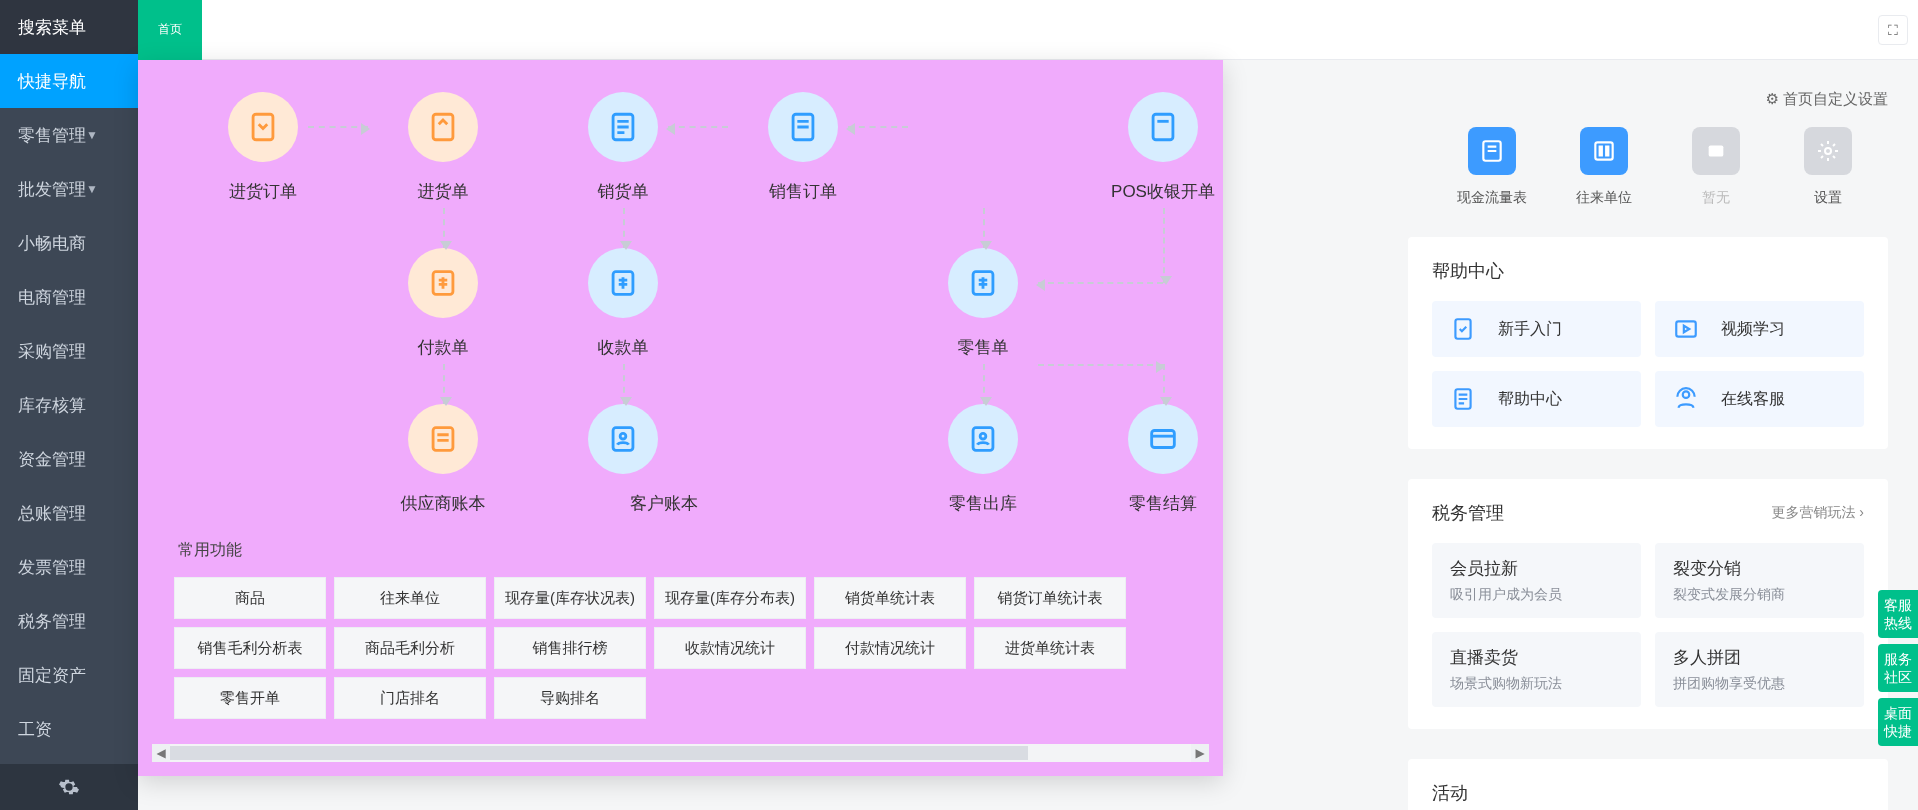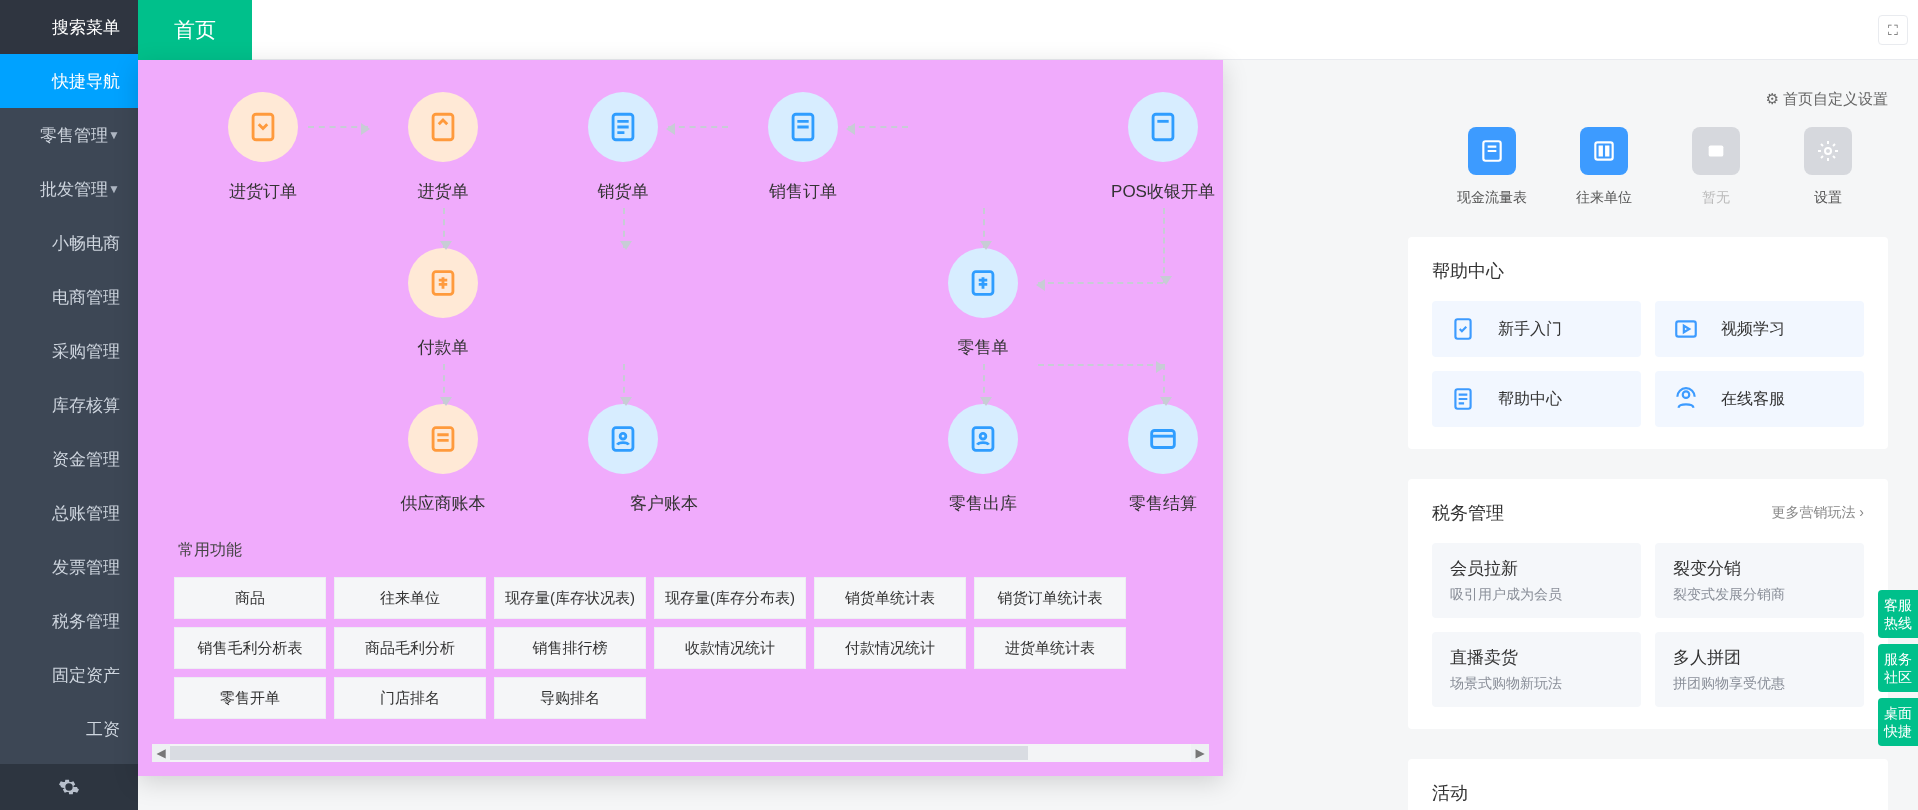--- a/index.html
+++ b/index.html
@@ -1,27 +1,27 @@
 <!DOCTYPE html>
 <html><head>
 <meta charset="utf-8">
 <style>
   * { box-sizing: border-box; margin: 0; padding: 0; }
   body { font-family: "Microsoft YaHei", Arial, sans-serif; background: #f5f6f7; width: 1918px; height: 810px; overflow: hidden; position: relative; }
 
   .sidebar { position: absolute; left: 0; top: 0; width: 138px; height: 810px; background: #3d4755; color: #cfd6df; }
-  .sidebar-item { height: 54px; padding: 0 18px; display: flex; align-items: center; justify-content: flex-end; font-size: 17px; cursor: pointer; }
+  .sidebar-item { height: 54px; padding: 0 18px; display: flex; align-items: center; justify-content: flex-start; font-size: 17px; cursor: pointer; }
   .sidebar-item.search { background: #2f3540; color: #fff; }
   .sidebar-item.active { background: #00a2ff; color: #fff; }
   .caret { font-size: 12px; color: #aeb6c2; }
   .sidebar-footer { position: absolute; bottom: 0; left: 0; width: 138px; height: 46px; background: #2d3540; display: flex; align-items: center; justify-content: center; }
   .gear-icon { width: 22px; height: 22px; fill: #b8c0cc; }
 
   .topbar { position: absolute; left: 138px; top: 0; right: 0; height: 60px; background: #fff; border-bottom: 1px solid #e9ebef; display: flex; align-items: center; }
-  .tab { height: 60px; padding: 0 36px; display: flex; align-items: center; font-size: 21px; background: #00c08b; color: #fff; }
+  .tab { height: 60px; padding: 0 20px; display: flex; align-items: center; font-size: 12px; background: #00c08b; color: #fff; }
   .fsbtn { position: absolute; right: 10px; top: 15px; width: 30px; height: 30px; border: 1px solid #e9ebef; border-radius: 4px; display:flex;align-items:center;justify-content:center;color:#666;font-size:14px;}
 
   .flyout { position: absolute; left: 138px; top: 60px; width: 1085px; height: 716px; background: #f0abfc; box-shadow: 0 6px 24px rgba(0,0,0,0.15); padding: 32px 30px 10px 30px; }
   .flow { position: relative; height: 440px; }
   .node { position: absolute; width: 150px; text-align: center; }
   .circ { width: 70px; height: 70px; border-radius: 50%; margin: 0 auto 18px auto; display: flex; align-items: center; justify-content: center; }
   .circ.orange { background: #ffe9d6; }
   .circ.blue   { background: #d7edff; }
   .circ svg { width: 34px; height: 34px; }
   .circ.orange svg { stroke: #ff9a3c; fill: none; stroke-width: 2; }
@@ -302,20 +302,29 @@
       </div>
 
     <div class="node" style="left:200px; top:156px;">
         <div class="circ orange">
           <svg viewBox="0 0 24 24">
             <rect x="5" y="4" width="14" height="16" rx="2"></rect>
             <path d="M12 8v8M9 10h6M9 13h6"></path>
           </svg>
         </div>
         <div class="node-label">付款单</div>
+      </div>
+    <div class="node" style="left:380px; top:156px;">
+        <div class="circ blue">
+          <svg viewBox="0 0 24 24">
+            <rect x="5" y="4" width="14" height="16" rx="2"></rect>
+            <path d="M12 8v8M9 10h6M9 13h6"></path>
+          </svg>
+        </div>
+        <div class="node-label">收款单</div>
       </div>
     <div class="node" style="left:740px; top:156px;">
         <div class="circ blue">
           <svg viewBox="0 0 24 24">
             <rect x="5" y="4" width="14" height="16" rx="2"></rect>
             <path d="M12 8v8M9 10h6M9 13h6"></path>
           </svg>
         </div>
         <div class="node-label">零售单</div>
       </div>

